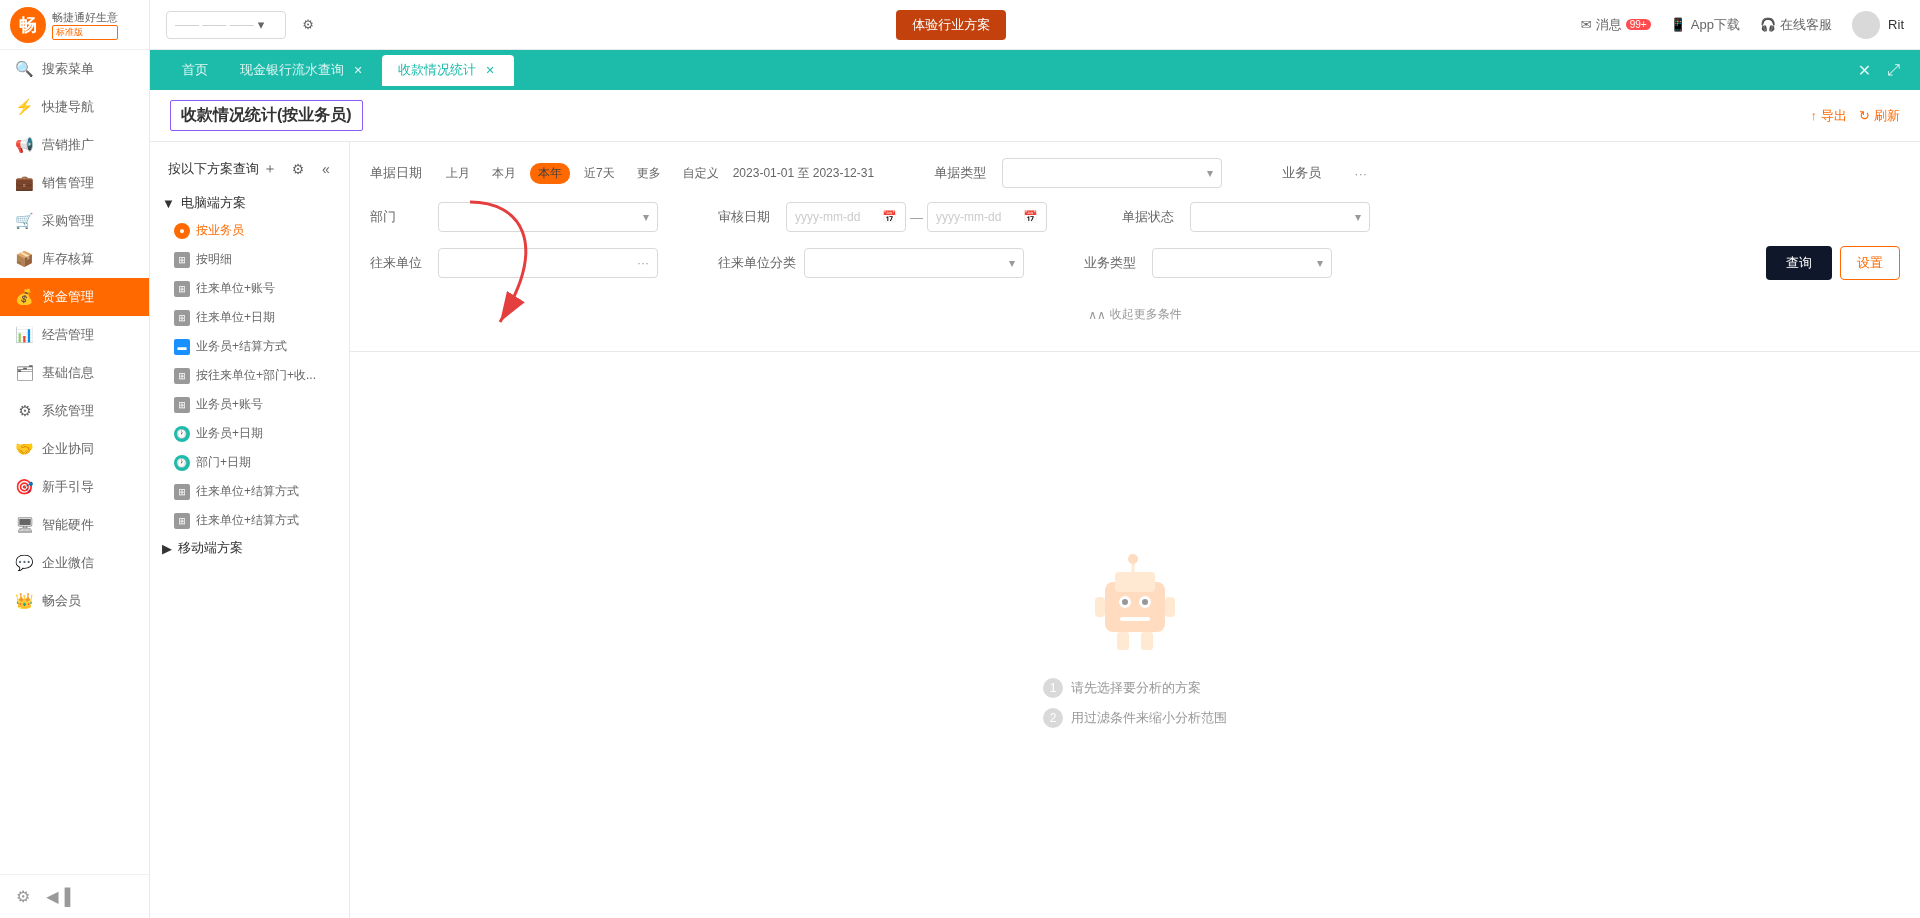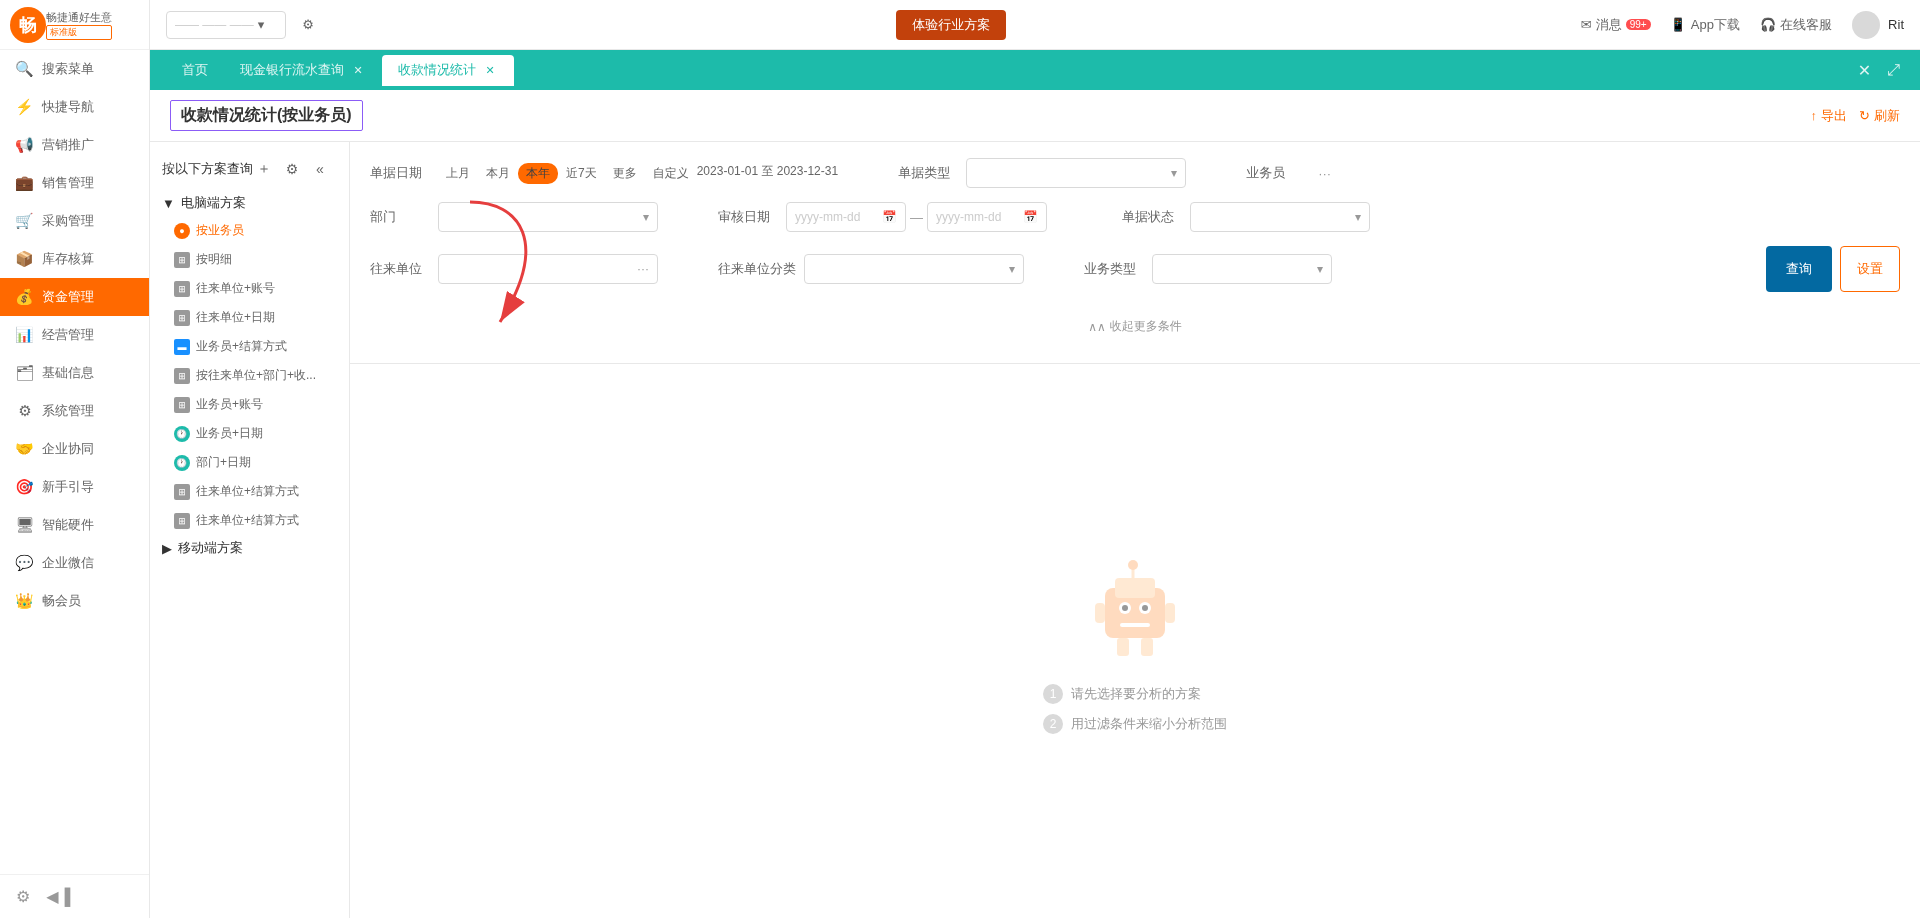--- a/index.html
+++ b/index.html
@@ -47,57 +47,57 @@
 
     
     .page-header { background: #fff; padding: 10px 20px; display: flex; align-items: center; justify-content: space-between; border-bottom: 1px solid #e8e8e8; }
     .page-title-box { border: 1px solid #8b5cf6; padding: 4px 10px; border-radius: 2px; }
     .page-title { font-size: 16px; font-weight: 600; color: #333; }
     .page-header-actions { display: flex; gap: 12px; }
     .action-btn { display: flex; align-items: center; gap: 4px; color: #ff6900; cursor: pointer; font-size: 13px; border: none; background: none; }
 
     
     .query-panel { width: 200px; background: #fff; border-right: 1px solid #e8e8e8; padding: 10px 0; flex-shrink: 0; }
-    .query-panel-header { display: flex; align-items: center; justify-content: flex-start; padding: 6px 12px 10px; font-size: 13px; color: #333; }
+    .query-panel-header { display: flex; align-items: center; justify-content: flex-end; padding: 6px 12px 10px; font-size: 13px; color: #333; }
     .query-panel-icons { display: flex; gap: 6px; }
     .panel-icon { width: 22px; height: 22px; display: flex; align-items: center; justify-content: center; cursor: pointer; color: #666; font-size: 14px; }
     .scheme-section { }
     .scheme-section-title { display: flex; align-items: center; gap: 6px; padding: 4px 12px; color: #333; cursor: pointer; font-size: 13px; }
     .scheme-item { display: flex; align-items: center; gap: 6px; padding: 6px 12px 6px 24px; cursor: pointer; color: #666; font-size: 12px; }
     .scheme-item.active { color: #ff6900; }
     .scheme-item-icon { width: 16px; height: 16px; border-radius: 50%; background: #ff6900; display: flex; align-items: center; justify-content: center; color: #fff; font-size: 9px; flex-shrink: 0; }
     .scheme-item-icon.gray { background: #999; }
     .scheme-item-icon.blue { background: #1890ff; }
     .scheme-item-icon.teal { background: #1dbbaa; }
 
     
     .right-content { flex: 1; display: flex; flex-direction: column; overflow: hidden; }
 
     
     .filter-area { background: #fff; padding: 16px 20px; border-bottom: 1px solid #e8e8e8; }
     .filter-row { display: flex; align-items: center; gap: 20px; margin-bottom: 14px; }
     .filter-row:last-child { margin-bottom: 0; }
     .filter-item { display: flex; align-items: center; gap: 8px; }
     .filter-label { color: #666; font-size: 13px; white-space: nowrap; min-width: 60px; }
-    .filter-date-group { display: flex; }
+    .filter-date-group { display: flex; align-items: center; gap: 6px; }
     .date-btn { padding: 2px 8px; border-radius: 3px; cursor: pointer; font-size: 12px; color: #666; border: none; background: none; }
     .date-btn.active { background: #ff6900; color: #404040; border-radius: 10px; }
     .date-range { color: #666; font-size: 12px; }
     .filter-select { min-width: 180px; height: 30px; border: 1px solid #d9d9d9; border-radius: 4px; display: flex; align-items: center; padding: 0 8px; justify-content: space-between; cursor: pointer; color: #999; font-size: 12px; }
     .date-input-group { display: flex; align-items: center; gap: 4px; }
     .date-input { width: 120px; height: 30px; border: 1px solid #d9d9d9; border-radius: 4px; display: flex; align-items: center; padding: 0 8px; color: #ccc; font-size: 12px; justify-content: space-between; }
     .filter-dots { color: #999; cursor: pointer; padding: 0 4px; }
 
     
     .filter-actions { display: flex; align-items: center; justify-content: center; padding: 12px 0; }
     .collapse-btn { display: flex; align-items: center; gap: 4px; color: #999; font-size: 12px; cursor: pointer; background: none; border: none; }
 
     
     .query-btn-area { display: flex; gap: 8px; }
-    .btn-query { background: #0369a1; color: #fff; border: none; padding: 14px 20px; border-radius: 4px; cursor: pointer; font-size: 13px; }
+    .btn-query { background: #0f172a; color: #fff; border: none; padding: 8px 20px; border-radius: 4px; cursor: pointer; font-size: 13px; }
     .btn-settings { background: #fff; color: #ff6900; border: 1px solid #ff6900; padding: 6px 16px; border-radius: 4px; cursor: pointer; font-size: 13px; }
 
     
     .empty-state { flex: 1; display: flex; flex-direction: column; align-items: center; justify-content: center; background: #fff; gap: 16px; }
     .empty-hints { display: flex; flex-direction: column; gap: 10px; }
     .hint-item { display: flex; align-items: center; gap: 8px; color: #999; font-size: 13px; }
     .hint-num { width: 20px; height: 20px; background: #d9d9d9; border-radius: 50%; display: flex; align-items: center; justify-content: center; color: #fff; font-size: 12px; }
 
     
     .content-wrapper { position: relative; flex: 1; display: flex; overflow: hidden; }
@@ -106,21 +106,21 @@
     .red-arrow-overlay { position: absolute; top: 0; left: 0; width: 100%; height: 100%; pointer-events: none; z-index: 100; }
   </style>
 </head>
 <body>
 
 <div class="app-container">
 
   <div class="sidebar">
     <div class="sidebar-logo">
       <div class="logo-icon">畅</div>
-      <div style="">
+      <div style="margin-left:6px;">
         <div style="font-size:11px;color:#666;">畅捷通好生意</div>
         <div class="logo-badge">标准版</div>
       </div>
     </div>
     <div class="sidebar-nav">
       <div class="sidebar-item">
         <span class="item-icon">🔍</span>
         <span>搜索菜单</span>
       </div>
       <div class="sidebar-item">

